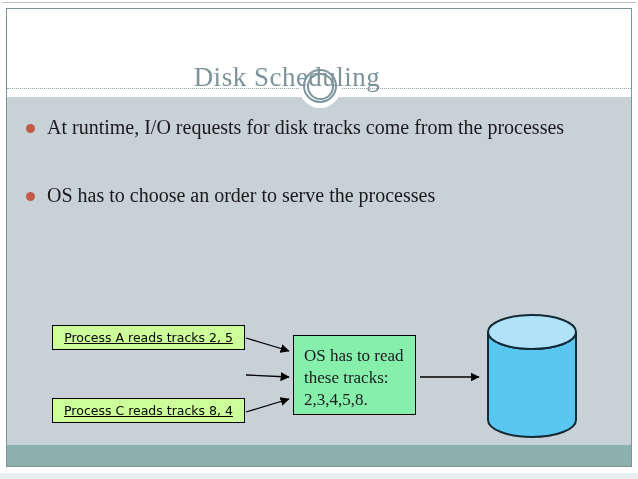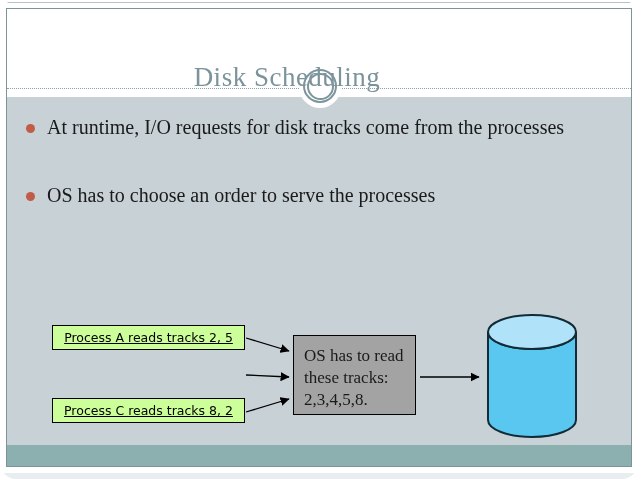--- a/index.html
+++ b/index.html
@@ -1,18 +1,18 @@
 <!DOCTYPE html>
 <html><head>
 <meta charset="utf-8">
 <style>
   html,body{margin:0;padding:0;background:#fff;}
   .canvas{
     position:relative;width:638px;height:479px;background:#ffffff;
-    overflow:hidden;font-family:"Liberation Serif", serif;border-radius:16px;
+    overflow:hidden;font-family:"Liberation Serif", serif;
   }
   .top-hairline{position:absolute;left:2px;top:2px;width:634px;height:1px;background:#b6c2c7;}
   .slide{
     position:absolute;left:6px;top:8px;width:624px;height:457px;
     background:#ffffff;border:1px solid #7d9499;
   }
   .content-area{position:absolute;left:7px;top:97px;width:624px;height:348px;background:#c8d1d6;z-index:1;}
   .footer-band{position:absolute;left:7px;top:445px;width:624px;height:21px;background:#8cafaf;z-index:1;}
   .bottom-strip{position:absolute;left:0;top:473px;width:638px;height:6px;background:#e8eef0;}
   .dotted-rule{position:absolute;left:7px;top:88px;width:624px;height:0;border-top:1px dotted #8aa1a7;z-index:2;}
@@ -34,21 +34,21 @@
   .bt-2{top:179px;}
   .process-box{
     position:absolute;left:52px;width:191px;height:23px;background:#ccff99;
     border:1px solid #000;z-index:6;display:flex;align-items:center;justify-content:center;
     font-family:"DejaVu Sans", sans-serif;font-size:12.5px;color:#000;white-space:nowrap;text-decoration:underline;
   }
   .pb-a{top:325px;}
   .pb-b{top:362px;}
   .pb-c{top:398px;}
   .os-box{
-    position:absolute;left:293px;top:335px;width:111px;height:69px;background:#a3a3a3;
+    position:absolute;left:293px;top:335px;width:111px;height:69px;background:#86efac;
     border:1px solid #000;z-index:6;padding:9px 0 0 10px;
     font-size:17px;line-height:22px;color:#1a1a1a;white-space:nowrap;
   }
   .arrow-layer{position:absolute;left:0;top:0;width:638px;height:479px;z-index:5;pointer-events:none;}
   .disk-layer{position:absolute;left:486px;top:311px;width:92px;height:130px;z-index:6;}
 </style>
 </head>
 <body>
 
 <div class="canvas">
@@ -69,21 +69,21 @@
   <div class="ring-outer"></div>
   <div class="ring-inner"></div>
 
   <span class="bullet-dot dot-1"></span>
   <div class="bullet-text bt-1">At runtime, I/O requests for disk tracks come from the processes</div>
 
   <span class="bullet-dot dot-2"></span>
   <div class="bullet-text bt-2">OS has to choose an order to serve the processes</div>
 
   <div class="process-box pb-a">Process A reads tracks 2, 5</div>
-  <div class="process-box pb-c">Process C reads tracks 8, 2</div>
+  <div class="process-box pb-c">Process C reads tracks 8, 4</div>
 
   <div class="os-box">
     <div>OS has to read</div>
     <div>these tracks:</div>
     <div>2,3,4,5,8.</div>
   </div>
 
   <svg class="arrow-layer" viewBox="0 0 638 479" xmlns="http://www.w3.org/2000/svg">
     <defs>
       <marker id="ah" markerWidth="8" markerHeight="7" refX="6.5" refY="3.5" orient="auto">

